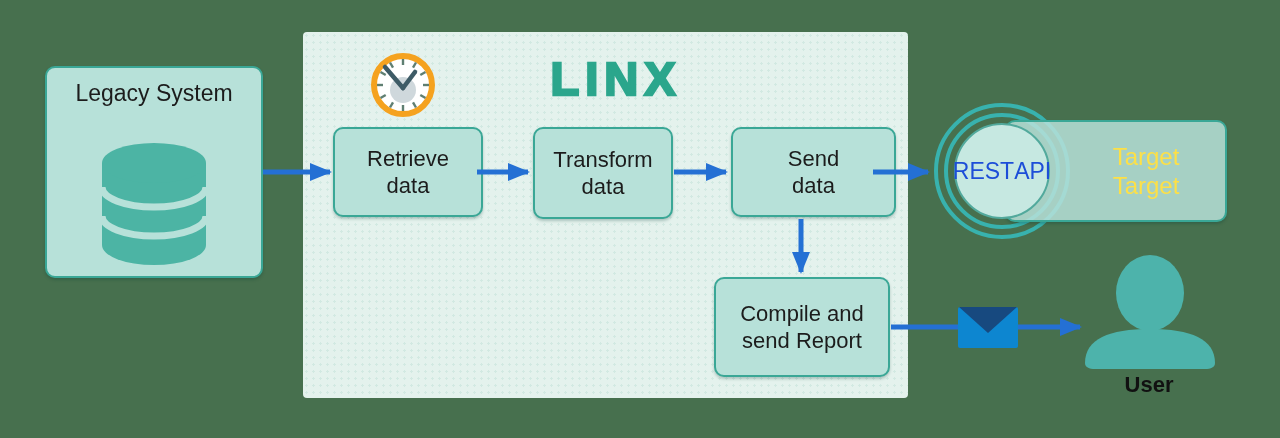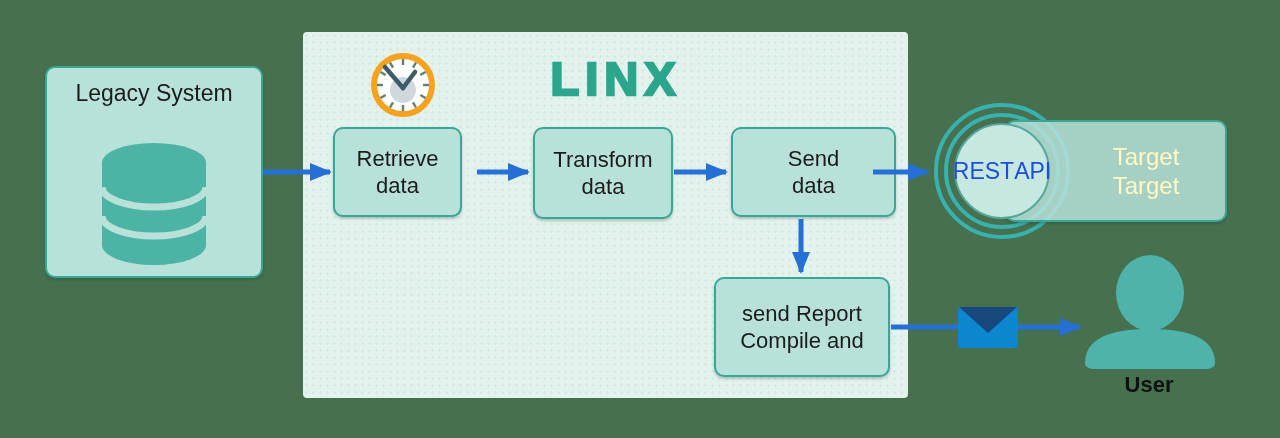--- a/index.html
+++ b/index.html
@@ -26,21 +26,21 @@
     background:#B7E1D9;
     border:2px solid #3AA796;
     border-radius:10px;
     box-shadow:0 2px 3px rgba(0,60,50,.25);
     display:flex;flex-direction:column;align-items:center;justify-content:center;
     color:#1C1C1C;font-size:22px;line-height:27px;text-align:center;
     z-index:4;box-sizing:border-box;
   }
   .legacy{left:45px;top:66px;width:218px;height:212px;justify-content:flex-start;padding-top:12px;z-index:2;}
   .legacy .node-label{font-size:23px;}
-  .step-retrieve{left:333px;top:127px;width:129px;height:90px;}
+  .step-retrieve{left:333px;top:127px;width:150px;height:90px;}
   .step-transform{left:533px;top:127px;width:140px;height:92px;}
   .step-send{left:731px;top:127px;width:165px;height:90px;}
   .step-compile{left:714px;top:277px;width:176px;height:100px;}
 
   .db-icon{position:absolute;left:98px;top:143px;z-index:3;}
 
   
   .logo{
     position:absolute;left:516px;top:50px;width:200px;height:56px;
     display:flex;align-items:center;justify-content:center;
@@ -52,21 +52,21 @@
   .clock-icon{position:absolute;left:368px;top:50px;z-index:2;}
 
   
   .rings{position:absolute;left:924px;top:93px;z-index:2;}
   .target-box{
     position:absolute;left:1005px;top:120px;width:222px;height:102px;
     background:rgba(183,225,217,.85);
     border:2px solid #3AA796;border-radius:10px;
     box-shadow:0 2px 3px rgba(0,60,50,.25);
     display:flex;flex-direction:column;align-items:center;justify-content:center;
-    color:#fef9c3;font-size:24px;line-height:29px;text-align:center;
+    color:#fde047;font-size:24px;line-height:29px;text-align:center;
     z-index:3;box-sizing:border-box;padding-left:60px;
   }
   .api-circle{
     position:absolute;left:954px;top:123px;width:96px;height:96px;border-radius:50%;
     background:#C6E8E1;border:2px solid #52A99C;
     display:flex;flex-direction:row;align-items:center;justify-content:center;
     color:#1d4ed8;font-size:23px;line-height:27px;text-align:center;
     z-index:4;box-sizing:border-box;
   }
 
@@ -126,22 +126,22 @@
   </div>
   <div class="node step-transform">
     <span>Transform</span>
     <span>data</span>
   </div>
   <div class="node step-send">
     <span>Send</span>
     <span>data</span>
   </div>
   <div class="node step-compile">
+    <span>Compile and</span>
     <span>send Report</span>
-    <span>Compile and</span>
   </div>
 
   <svg class="rings" width="156" height="156" viewBox="0 0 156 156">
     <circle cx="78" cy="78" r="56" fill="none" stroke="#38B2AE" stroke-width="4"></circle>
     <circle cx="78" cy="78" r="66" fill="none" stroke="#38B2AE" stroke-width="4"></circle>
   </svg>
 
   <div class="target-box">
     <span>Target</span>
     <span>Target</span>

